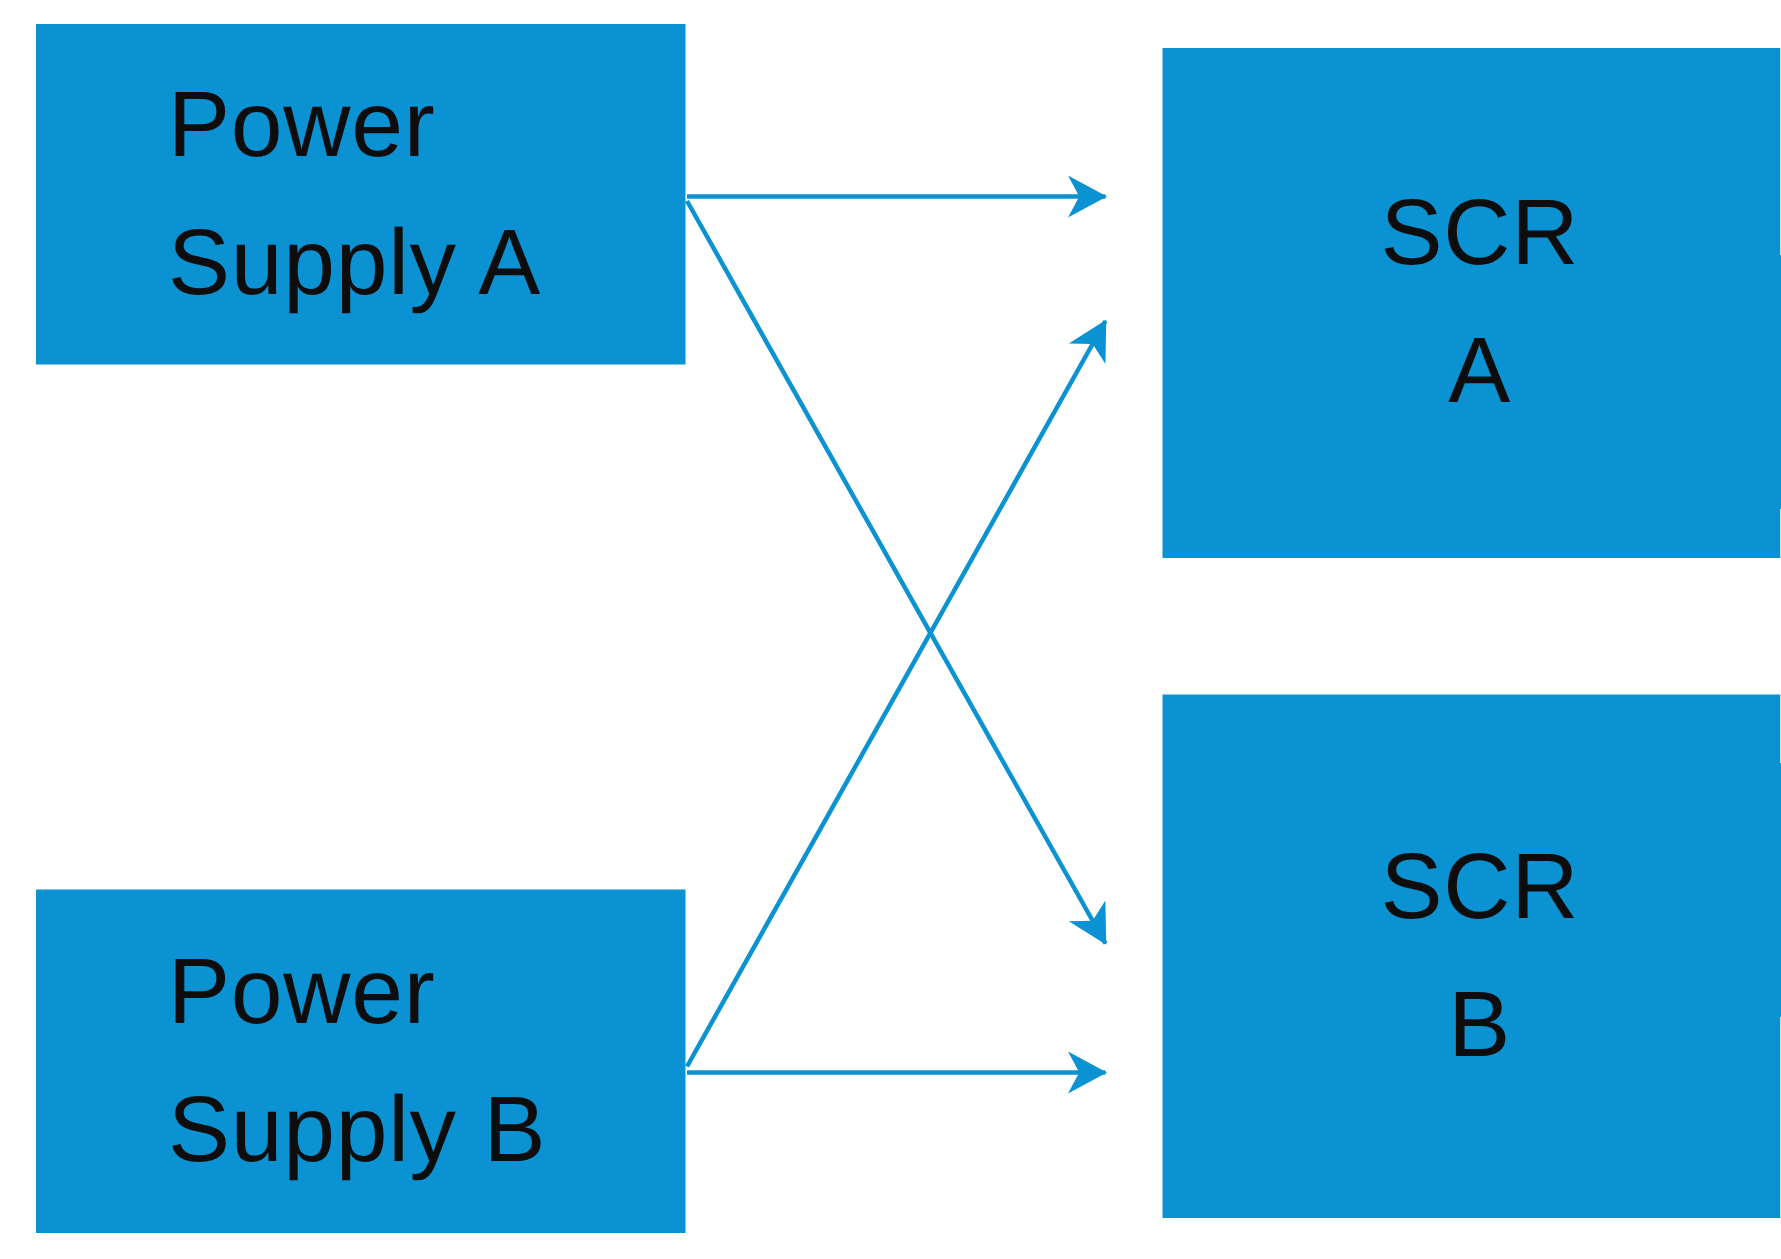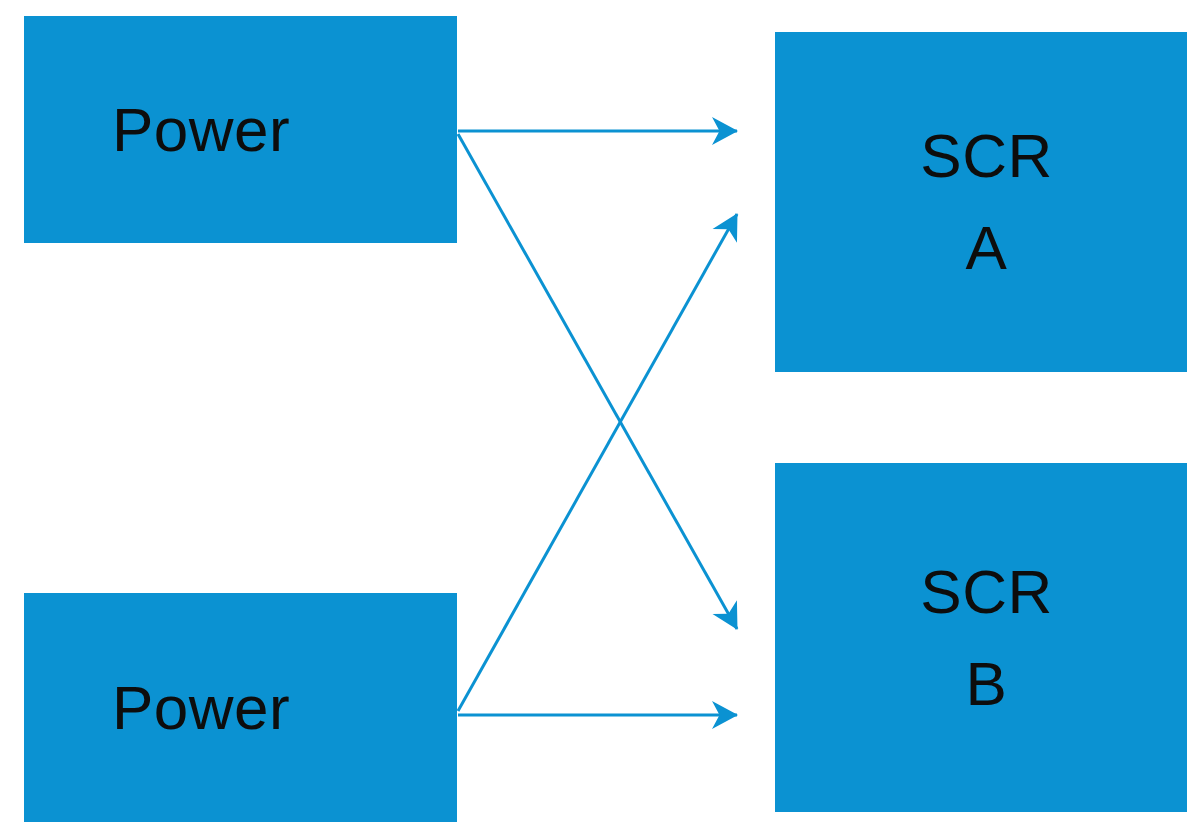--- a/index.html
+++ b/index.html
@@ -66,24 +66,26 @@
     <g id="edge-group">
         <line x1="458" y1="131" x2="737" y2="131" stroke="#0b92d2" stroke-width="3" marker-end="url(#arrowhead)"></line>
         <line x1="458" y1="134" x2="737" y2="629" stroke="#0b92d2" stroke-width="3" marker-end="url(#arrowhead)"></line>
         <line x1="458" y1="711" x2="737" y2="214" stroke="#0b92d2" stroke-width="3" marker-end="url(#arrowhead)"></line>
         <line x1="458" y1="715" x2="737" y2="715" stroke="#0b92d2" stroke-width="3" marker-end="url(#arrowhead)"></line>
       </g>
   </svg>
 
   <div class="node ps" id="node-psa">
     <div class="label-line">Power</div>
+    <div class="label-line">Supply A</div>
   </div>
 
   <div class="node ps" id="node-psb">
     <div class="label-line">Power</div>
+    <div class="label-line">Supply B</div>
   </div>
 
   <div class="node scr" id="node-scra">
     <div class="label-line">SCR</div>
     <div class="label-line">A</div>
   </div>
 
   <div class="node scr" id="node-scrb">
     <div class="label-line">SCR</div>
     <div class="label-line">B</div>

